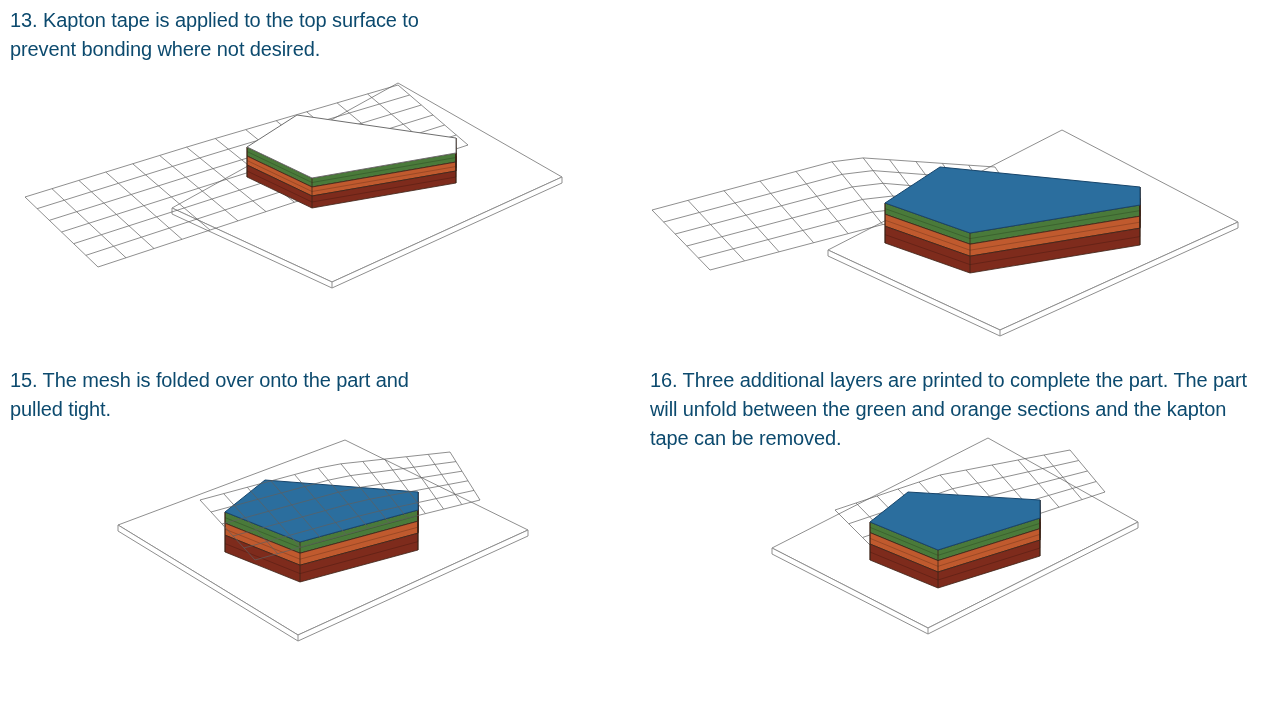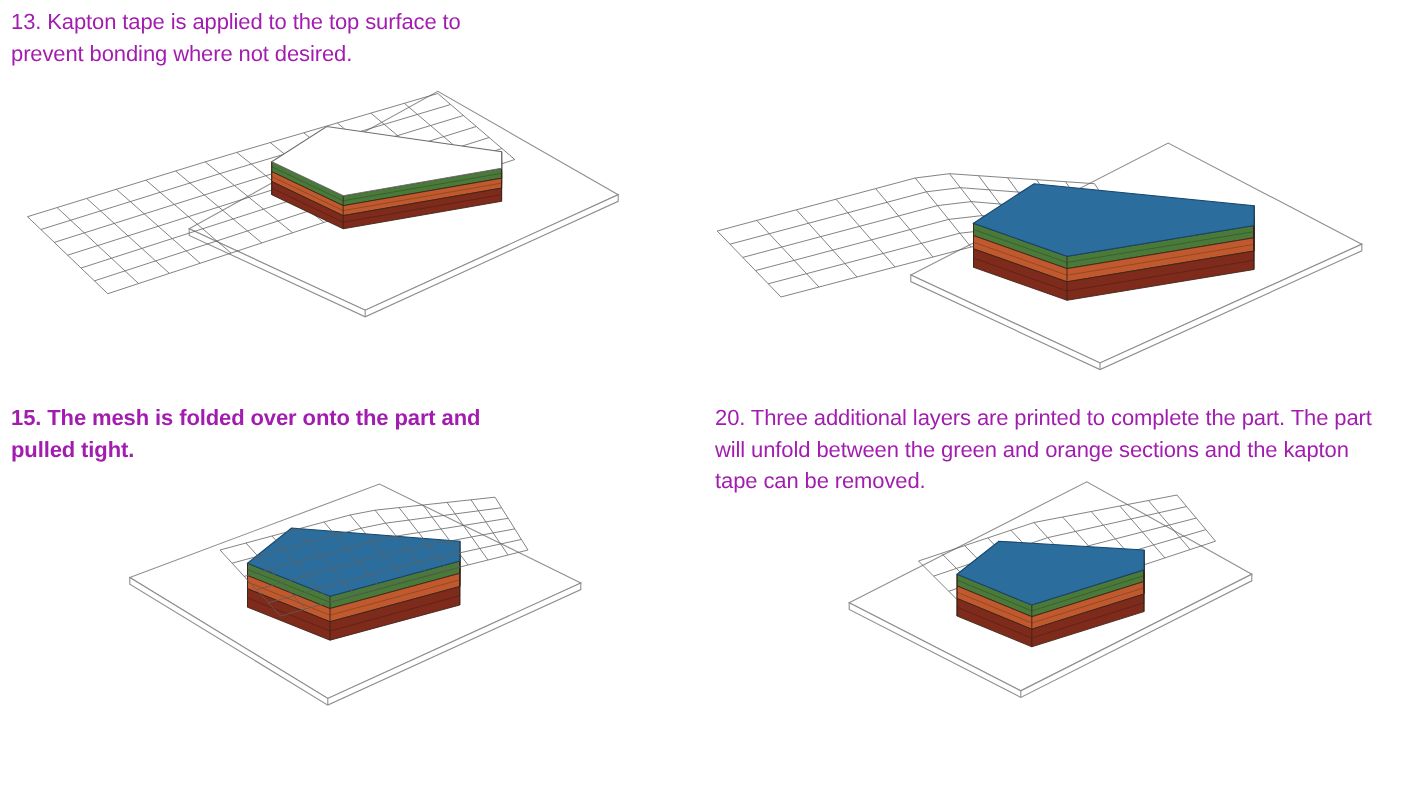--- a/index.html
+++ b/index.html
@@ -7,25 +7,25 @@
     width:1280px;height:720px;overflow:hidden;background:#ffffff;
     font-family:"Liberation Sans",sans-serif;color:#1f1f1f;position:relative;
   }
   .quad{position:absolute;width:640px;height:360px;}
   .q-tl{left:0;top:0;}
   .q-tr{left:640px;top:0;}
   .q-bl{left:0;top:360px;}
   .q-br{left:640px;top:360px;}
   .cap{
     position:absolute;top:6px;left:10px;margin:0;
-    font-size:20px;line-height:29px;letter-spacing:-0.1px;color:#a21caf;
+    font-size:20px;line-height:29px;letter-spacing:-0.1px;color:#0c4a6e;
   }
   .cap13{width:480px;}
   .cap14{width:620px;}
-  .cap15{width:455px;font-weight:bold;}
+  .cap15{width:455px;}
   .cap16{width:612px;}
   .fig{position:absolute;left:0;display:block;}
   #fig13,#fig14{top:75px;}
   #fig15,#fig16{top:70px;}
 </style>
 </head>
 <body>
 
 <div class="slide">
 
@@ -157,21 +157,21 @@
           <polyline points="362.72727272727275,31.454545454545453 371.6363636363636,42.8 380.54545454545456,54.14545454545455 389.45454545454544,65.4909090909091 398.3636363636364,76.83636363636364 407.27272727272725,88.18181818181819" fill="none" stroke="#5e5e5e" stroke-width="0.7"></polyline>
           <polyline points="384.54545454545456,29.09090909090909 392.72727272727275,40 400.90909090909093,50.90909090909091 409.09090909090907,61.81818181818181 417.27272727272725,72.72727272727273 425.45454545454544,83.63636363636364" fill="none" stroke="#5e5e5e" stroke-width="0.7"></polyline>
           <polyline points="406.3636363636364,26.727272727272727 413.8181818181818,37.2 421.27272727272725,47.67272727272727 428.72727272727275,58.14545454545454 436.1818181818182,68.61818181818182 443.6363636363636,79.0909090909091" fill="none" stroke="#5e5e5e" stroke-width="0.7"></polyline>
           <polyline points="428.1818181818182,24.363636363636367 434.90909090909093,34.400000000000006 441.6363636363636,44.43636363636364 448.3636363636364,54.47272727272727 455.09090909090907,64.50909090909092 461.8181818181818,74.54545454545455" fill="none" stroke="#5e5e5e" stroke-width="0.7"></polyline>
           <polyline points="450,22 456,31.6 462,41.2 468,50.8 474,60.400000000000006 480,70" fill="none" stroke="#5e5e5e" stroke-width="0.7"></polyline>
         </g>
       </svg>
   </section>
 
   <section class="quad q-br">
-    <p class="cap cap16">20. Three additional layers are printed to complete the part. The part will unfold between the green and orange sections and the kapton tape can be removed.</p>
+    <p class="cap cap16">16. Three additional layers are printed to complete the part. The part will unfold between the green and orange sections and the kapton tape can be removed.</p>
     <svg id="fig16" class="fig" width="640" height="290" viewBox="0 0 640 290">
         <g>
           <polygon points="132,118 348,8 498,92 288,198" fill="#ffffff" stroke="#8f8f8f" stroke-width="1"></polygon>
           <polygon points="132,118 288,198 498,92 498,98 288,204 132,124" fill="#ffffff" stroke="#8f8f8f" stroke-width="1"></polygon>
           <line x1="288" y1="198" x2="288" y2="204" stroke="#8f8f8f" stroke-width="1"></line>
         </g>
         <g>
           <polyline points="195,80 216,73 237,66 258,59 279,52 300,45 326,40 352,35 378,30 404,25 430,20" fill="none" stroke="#5e5e5e" stroke-width="0.7"></polyline>
           <polyline points="208.75,93.75 229.5,86.75 250.25,79.75 271,72.75 291.75,65.75 312.5,58.75 337.75,53.1 363,47.45 388.25,41.8 413.5,36.15 438.75,30.5" fill="none" stroke="#5e5e5e" stroke-width="0.7"></polyline>
           <polyline points="222.5,107.5 243,100.5 263.5,93.5 284,86.5 304.5,79.5 325,72.5 349.5,66.2 374,59.900000000000006 398.5,53.599999999999994 423,47.3 447.5,41" fill="none" stroke="#5e5e5e" stroke-width="0.7"></polyline>

